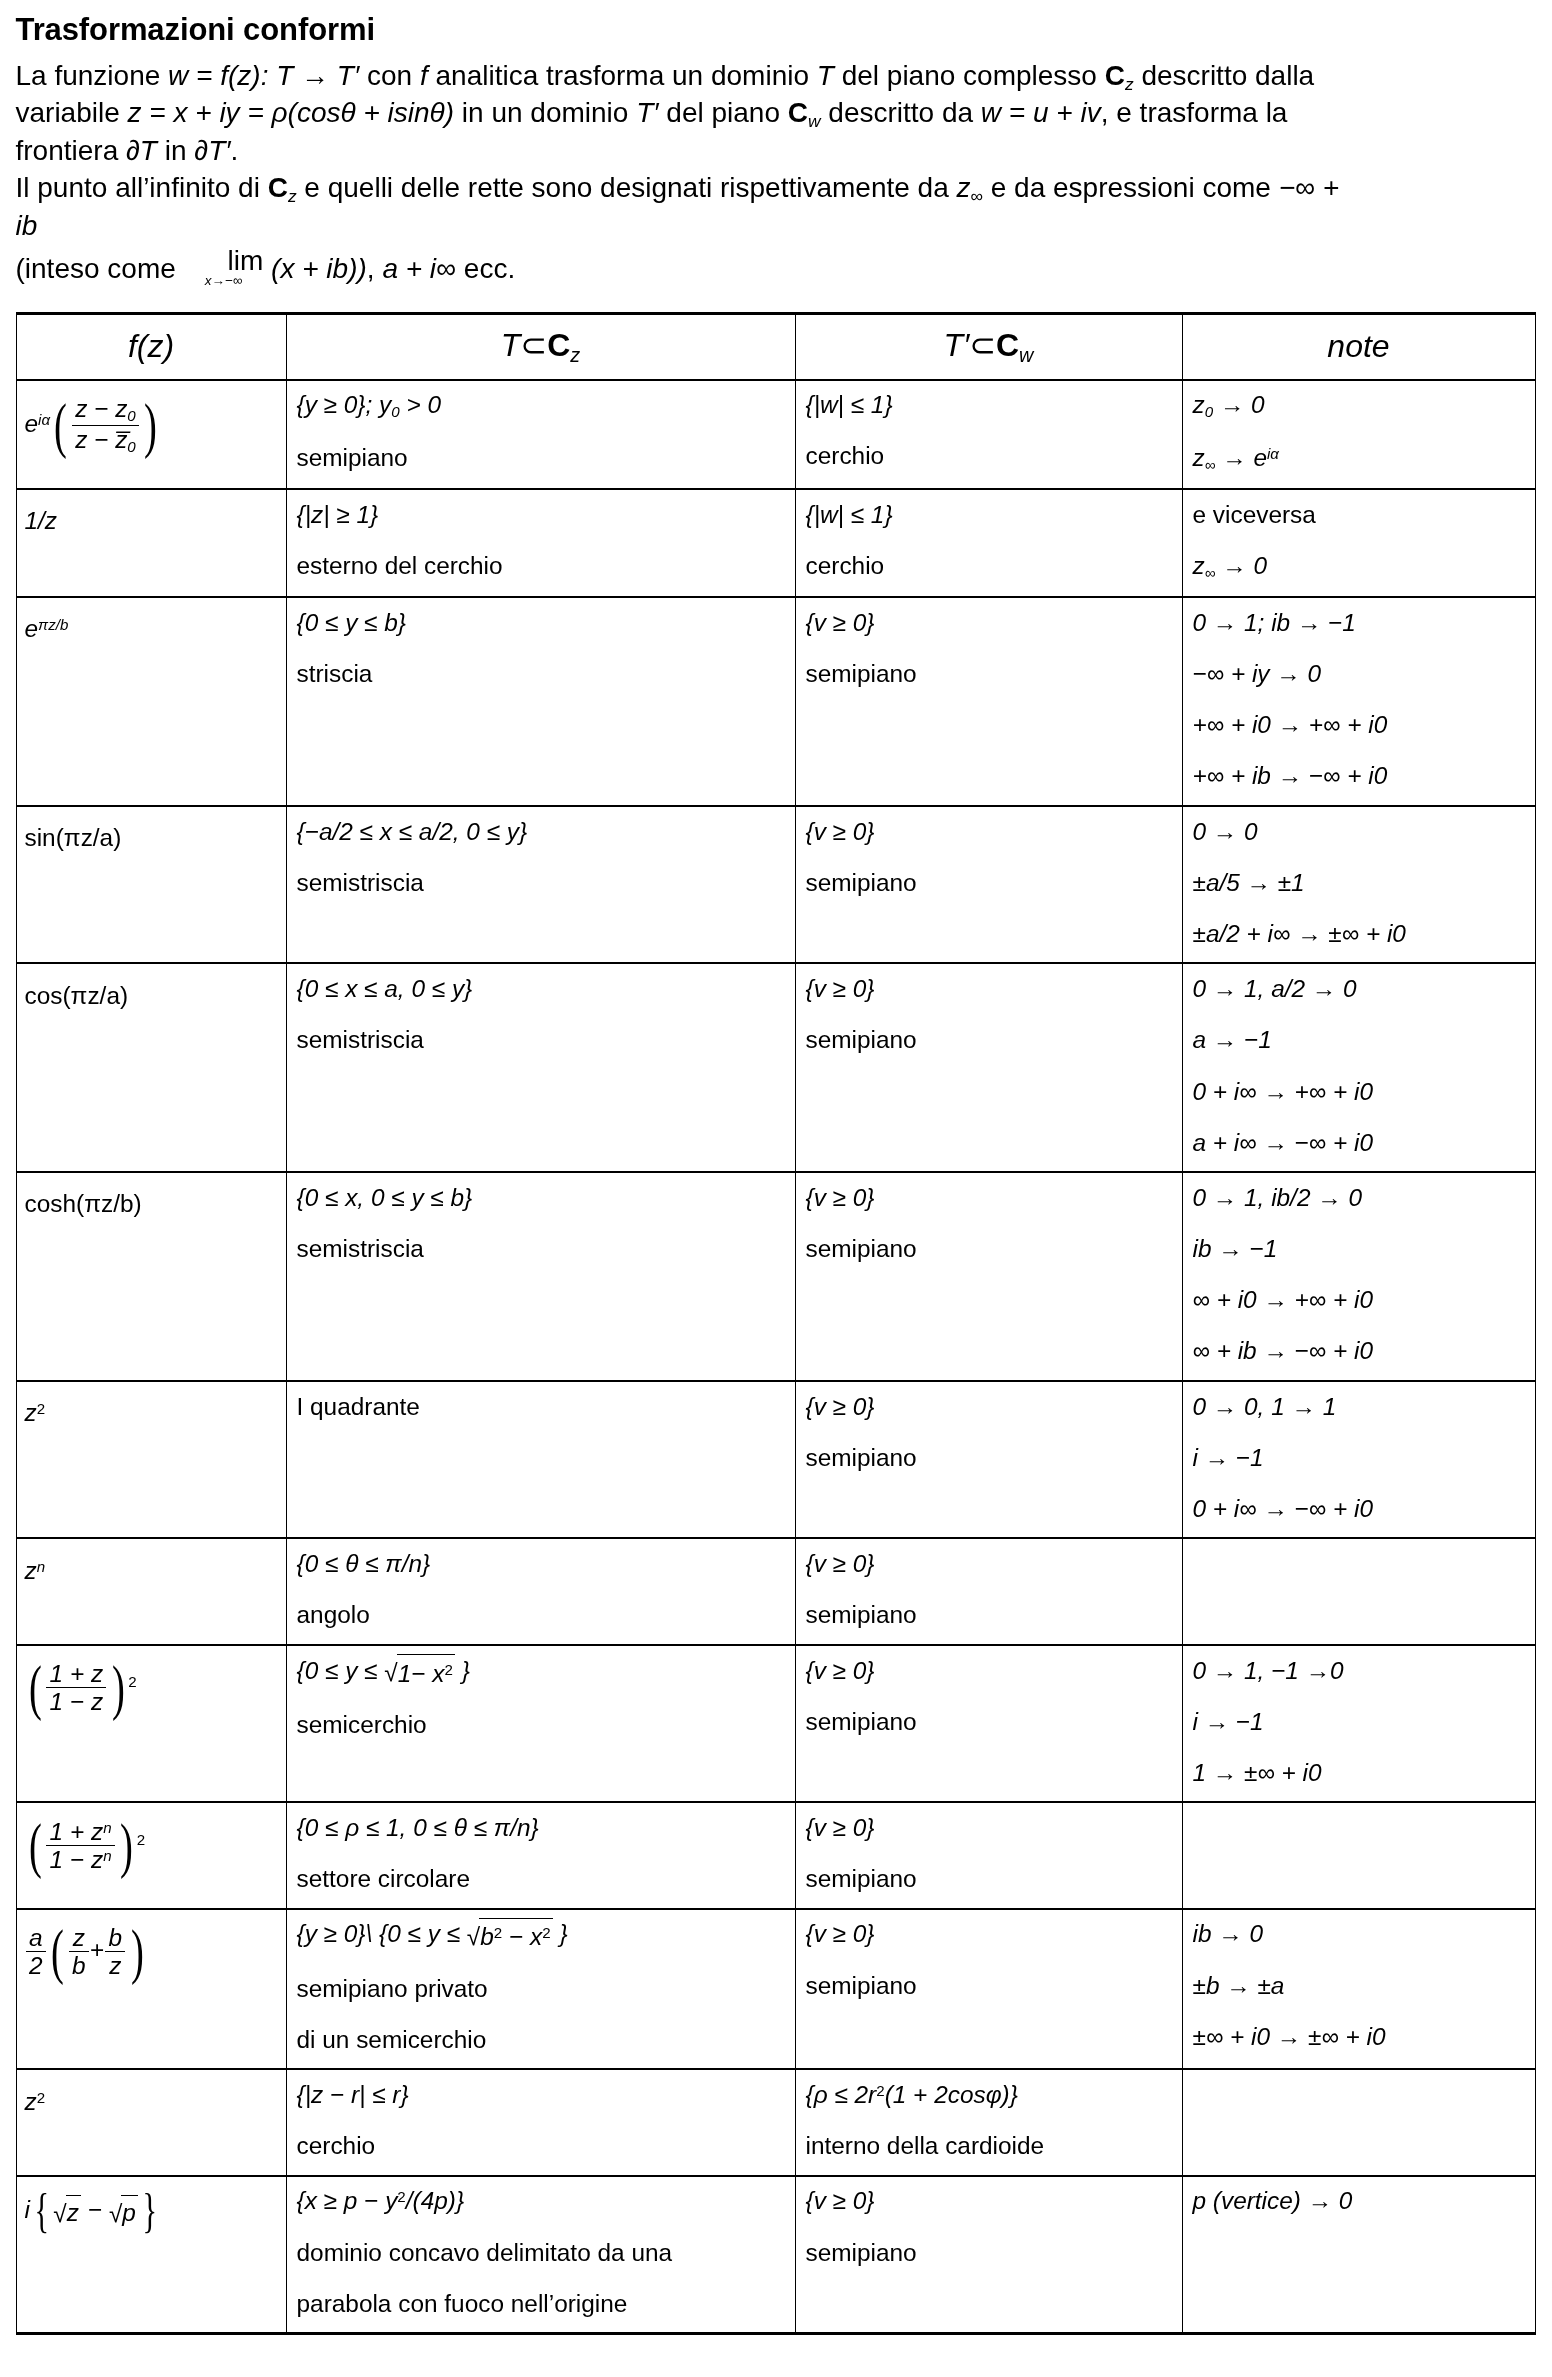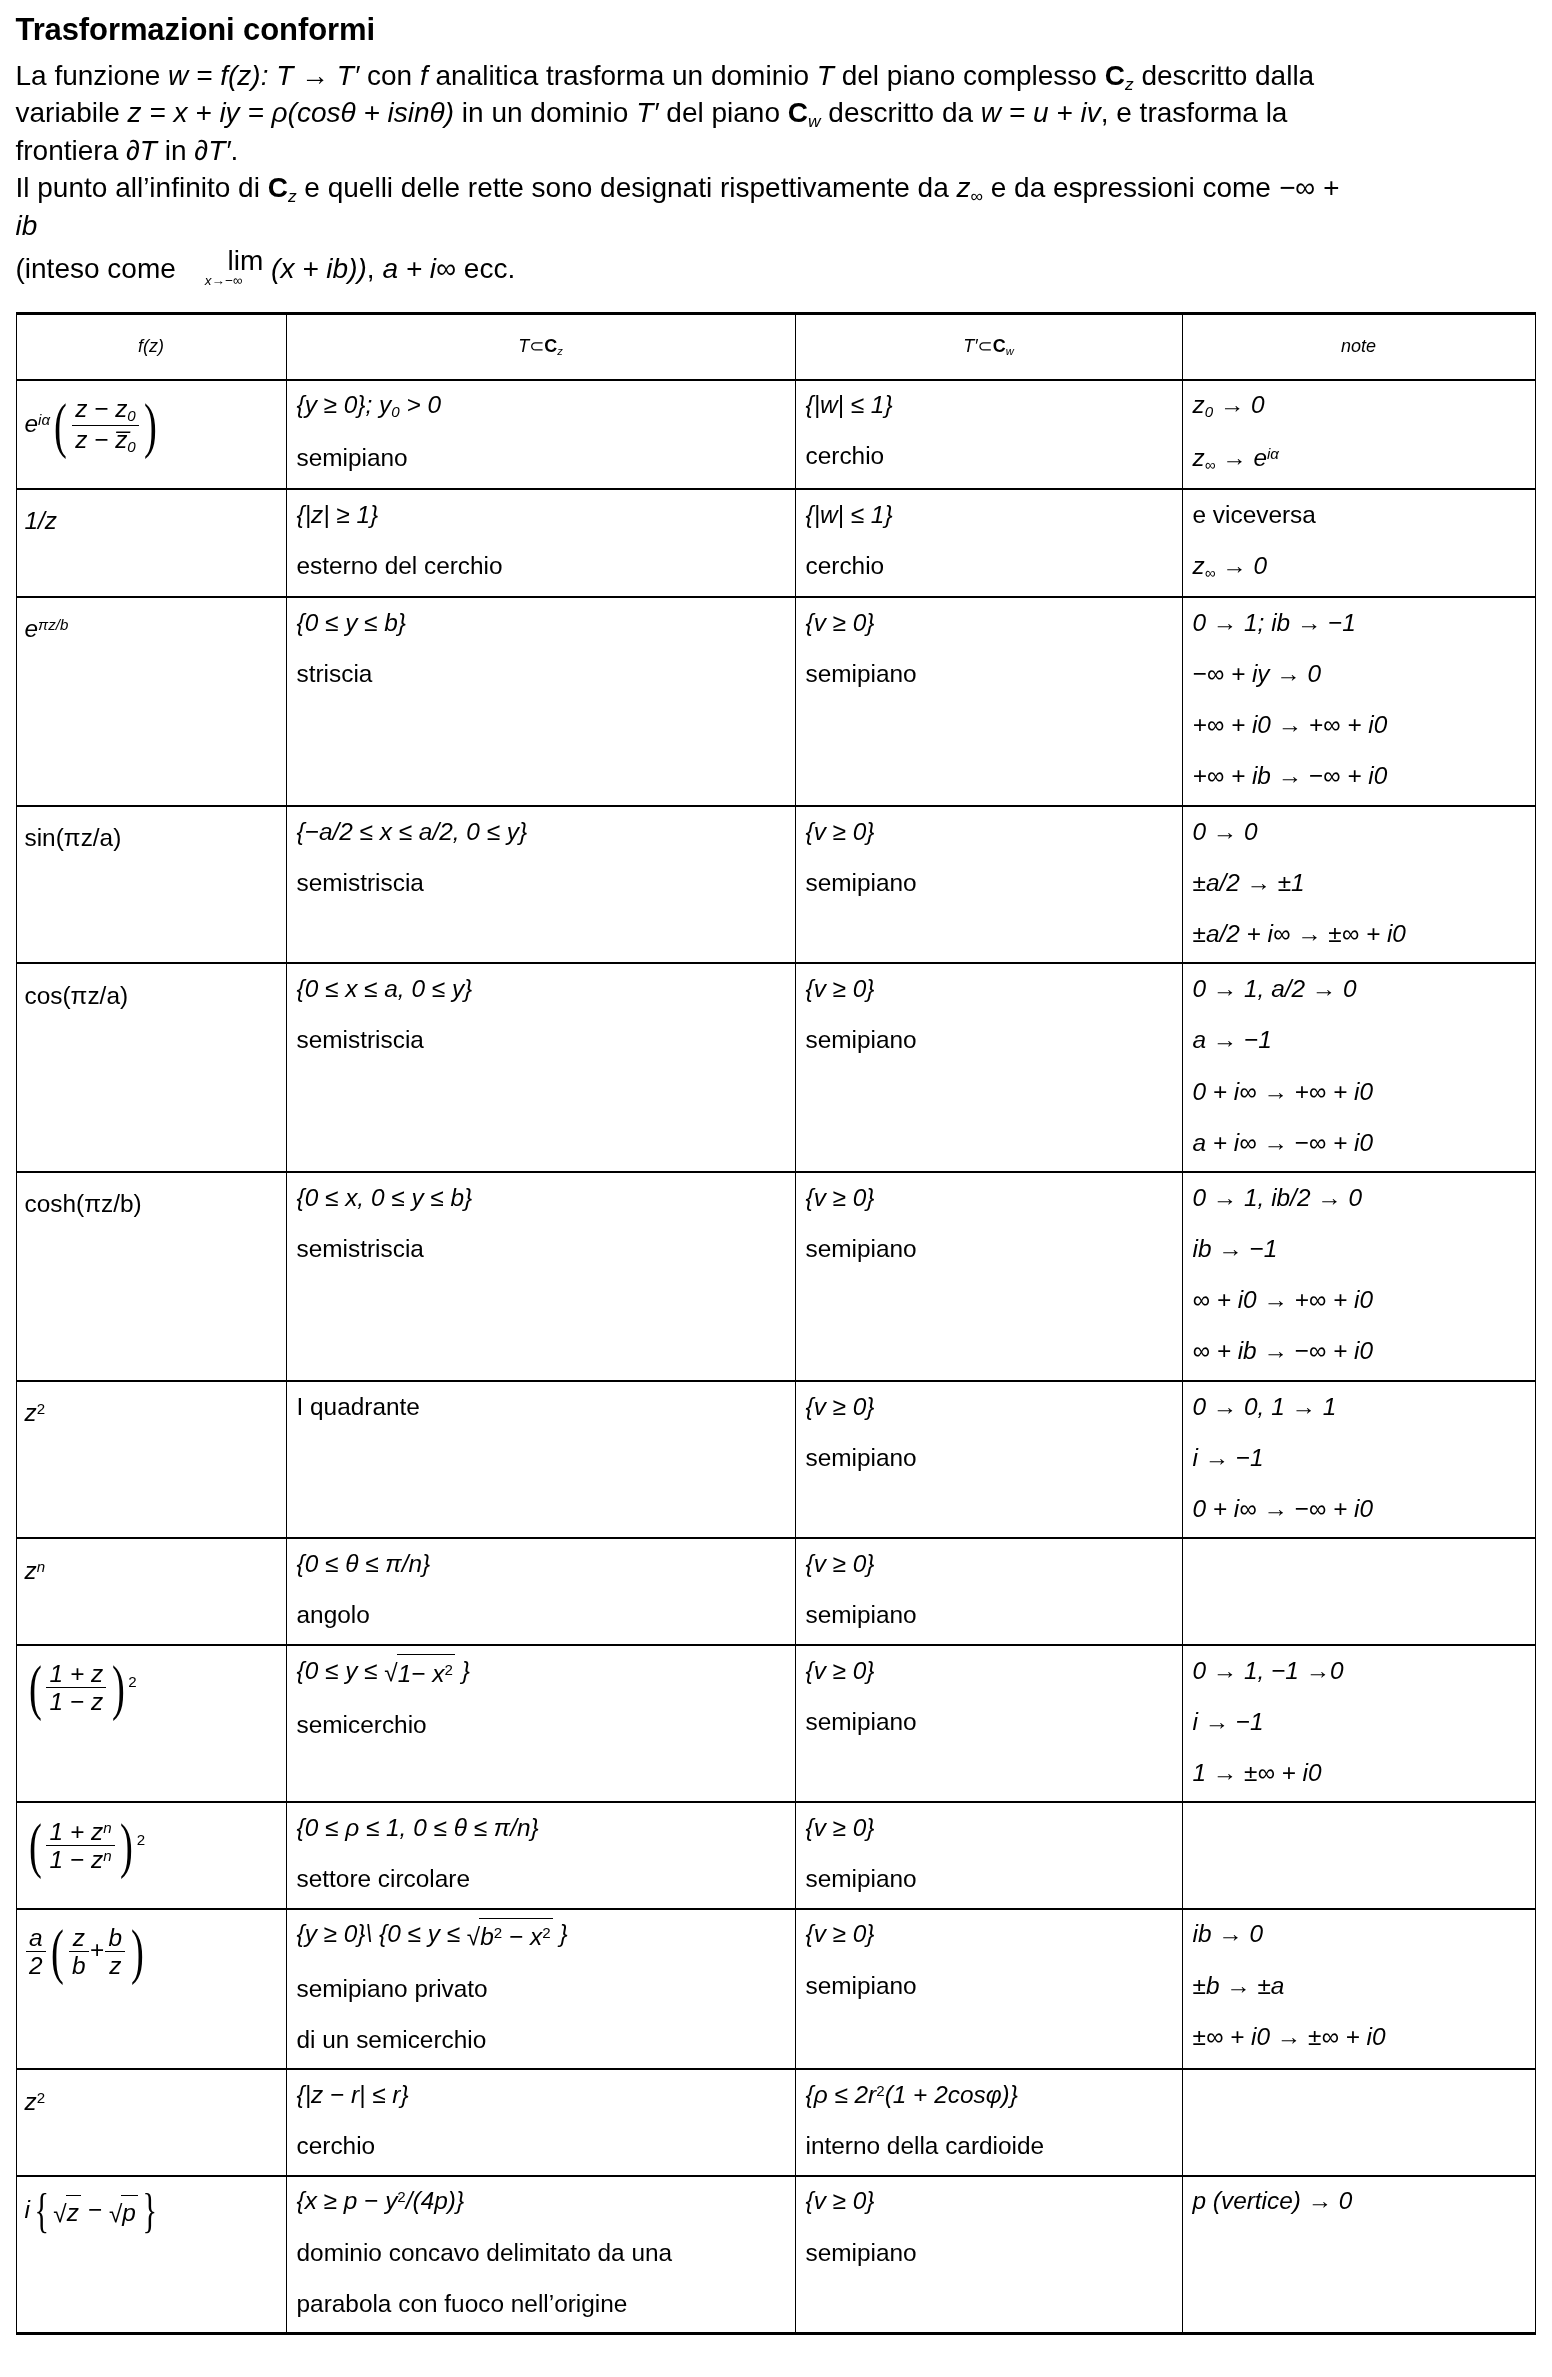--- a/index.html
+++ b/index.html
@@ -87,21 +87,21 @@
     vertical-align: top;
     padding: 7.8px 10px 12.2px 10px;
     font-size: 24.4px;
     line-height: 1.36;
   }
   table.ct thead th {
     text-align: center;
     vertical-align: middle;
     font-weight: normal;
     font-style: italic;
-    font-size: 18px;
+    font-size: 32px;
     height: 53px;
     padding: 5.5px 10px;
   }
   table.ct thead tr th { border-top: 3.3px solid #000; border-bottom: 2.8px solid #000; }
   table.ct tbody tr td { border-bottom: 2.8px solid #000; }
   table.ct tbody tr:last-child td { border-bottom: 3.3px solid #000; }
   table.ct td.fcol { font-size: 24.4px; padding-top: 14.4px; padding-left: 8px; }
 
   .cellline { display: block; white-space: nowrap; }
   .cellline + .cellline { margin-top: 18px; }
@@ -232,21 +232,21 @@
         <td>
           <span class="cellline"><i>{−a/2 ≤ x ≤ a/2, 0 ≤ y}</i></span>
           <span class="cellline">semistriscia</span>
         </td>
         <td>
           <span class="cellline"><i>{v ≥ 0}</i></span>
           <span class="cellline">semipiano</span>
         </td>
         <td>
           <span class="cellline"><i>0 → 0</i></span>
-          <span class="cellline"><i>±a/2 → ±1</i></span>
+          <span class="cellline"><i>±a/5 → ±1</i></span>
           <span class="cellline"><i>±a/2 + i∞ → ±∞ + i0</i></span>
         </td>
       </tr>
 
       <tr>
         <td class="fcol"><span>cos(πz/a)</span></td>
         <td>
           <span class="cellline"><i>{0 ≤ x ≤ a, 0 ≤ y}</i></span>
           <span class="cellline">semistriscia</span>
         </td>

